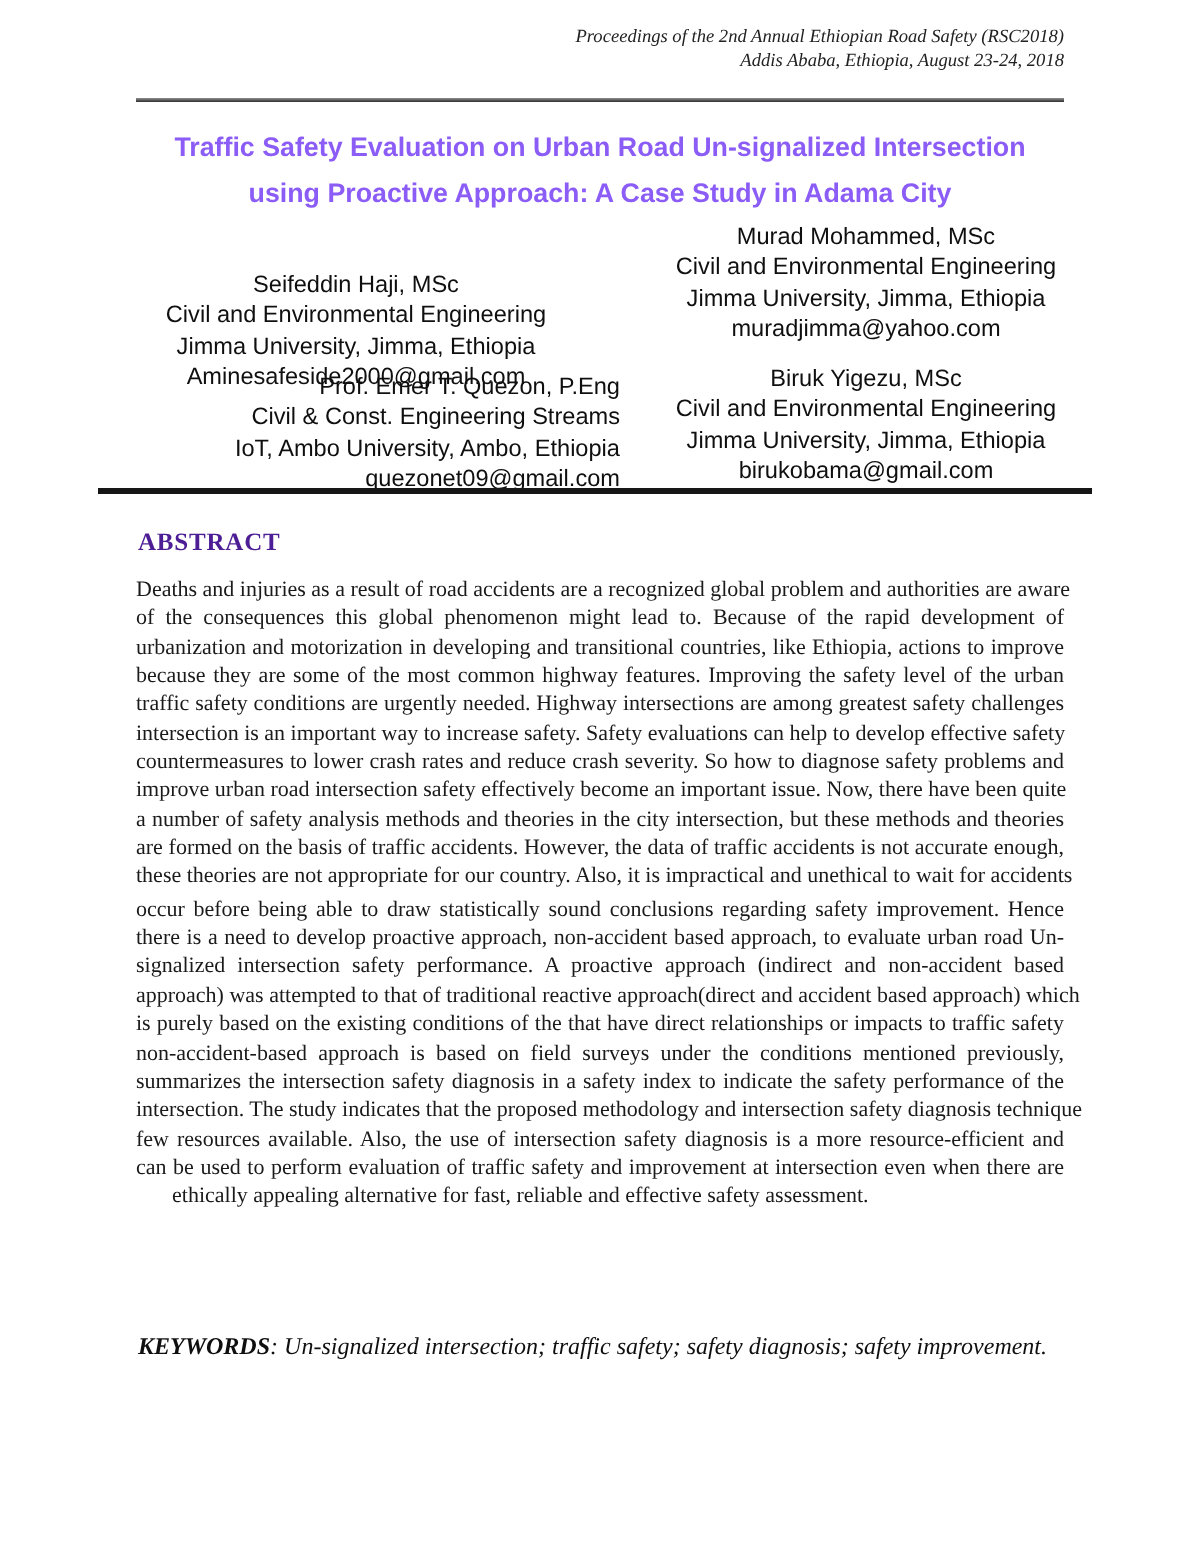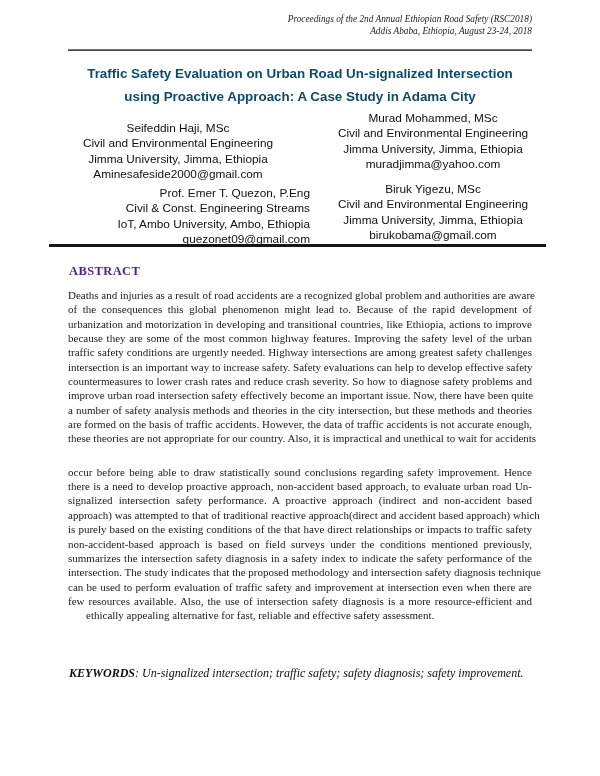--- a/index.html
+++ b/index.html
@@ -31,32 +31,32 @@
   }
   .title-block {
     position: absolute;
     top: 62px; left: 30px;
     width: 540px;
     text-align: center;
     font-family: "Liberation Sans", sans-serif;
     font-weight: bold;
     font-size: 13.4px;
     line-height: 23px;
-    color: #0c4a6e;
+    color: #8b5cf6;
   }
   .author {
     position: absolute;
     width: 264px;
     text-align: center;
     font-family: "Liberation Sans", sans-serif;
     font-size: 11.8px;
     line-height: 15.3px;
     color: #0f0f0f;
   }
-  #author-1 { left: 46px;  top: 121px; }
+  #author-1 { left: 46px;  top: 135px; }
   #author-2 { left: 301px; top: 111px; }
   #author-3 { left: 46px;  top: 186px; text-align: right; }
   #author-4 { left: 301px; top: 182px; }
   #author-3 .author-email { text-decoration: underline; }
   .author div { white-space: nowrap; }
   .rule-2 {
     position: absolute;
     top: 244px; left: 49px;
     width: 497px; height: 3px;
     background: #161616;
@@ -77,21 +77,21 @@
     font-family: "Liberation Serif", serif;
     font-size: 11px;
     color: #1a1a1a;
   }
   .abs-line {
     line-height: 14.35px;
     text-align: justify;
     text-align-last: justify;
     white-space: nowrap;
   }
-  .abstract-body div:nth-of-type(12) { margin-top: 19px; }
+  .abstract-body div:nth-of-type(12) { margin-top: 2px; }
   .abstract-body div:last-of-type { text-align-last: left; margin-left: 18px; }
   .keywords {
     position: absolute;
     top: 666px; left: 69px;
     width: 470px;
     font-family: "Liberation Serif", serif;
     font-size: 12px;
     color: #0f0f0f;
     font-style: italic;
   }
@@ -180,23 +180,23 @@
 
       <div class="abs-line">is purely based on the existing conditions of the that have direct relationships or impacts to traffic safety</div>
 
 
       <div class="abs-line">non-accident-based approach is based on field surveys under the conditions mentioned previously,</div>
 
       <div class="abs-line">summarizes the intersection safety diagnosis in a safety index to indicate the safety performance of the</div>
 
       <div class="abs-line">intersection. The study indicates that the proposed methodology and intersection safety diagnosis technique</div>
 
+      <div class="abs-line">few resources available. Also, the use of intersection safety diagnosis is a more resource-efficient and</div>
+
       <div class="abs-line">can be used to perform evaluation of traffic safety and improvement at intersection even when there are</div>
 
-      <div class="abs-line">few resources available. Also, the use of intersection safety diagnosis is a more resource-efficient and</div>
-
       <div class="abs-line">ethically appealing alternative for fast, reliable and effective safety assessment.</div>
 
   </div>
 
   <div class="keywords"><span class="kw-label">KEYWORDS</span><span>: Un-signalized intersection; traffic safety; safety diagnosis; safety improvement.</span></div>
 
 </div>
 
 </body></html>

